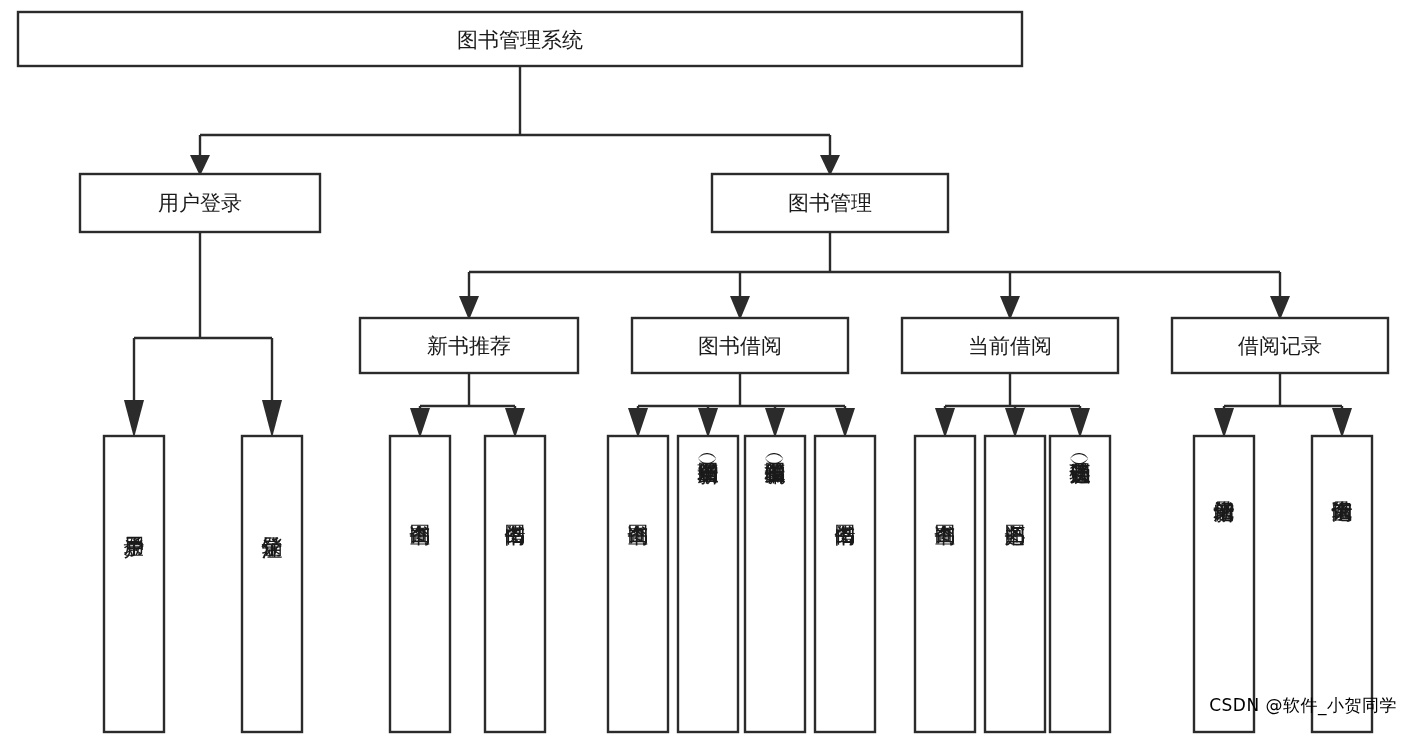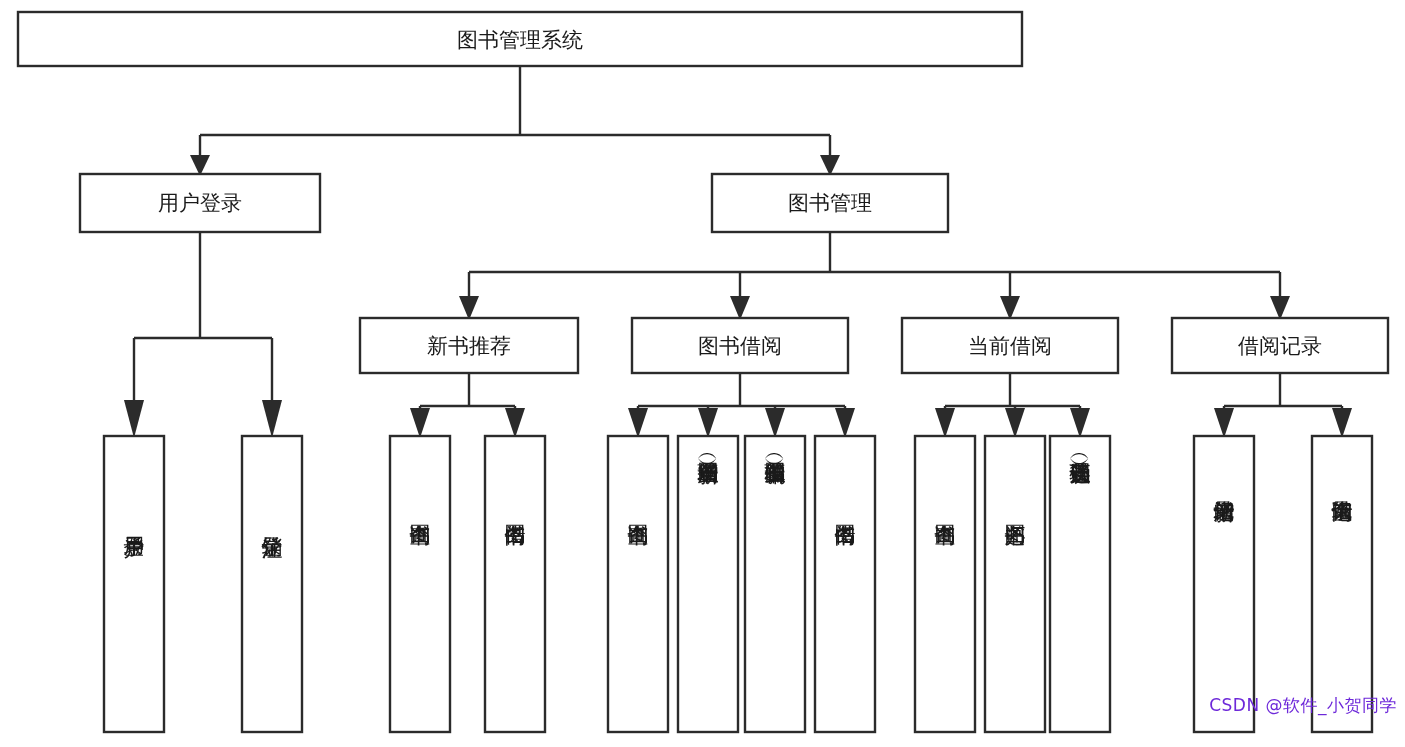--- a/index.html
+++ b/index.html
@@ -56,21 +56,21 @@
     text-anchor: middle;
     writing-mode: vertical-rl;
     glyph-orientation-vertical: 0;
   }
   .watermark-text {
     position: absolute;
     right: 8px;
     bottom: 6px;
     font-family: "DejaVu Sans", "Liberation Sans", sans-serif;
     font-size: 17px;
-    color: #6d28d9;
+    color: #000000;
     letter-spacing: 0.5px;
     white-space: nowrap;
     user-select: none;
   }
 </style>
 </head>
 <body>
 
 <div id="diagram-root">
 

